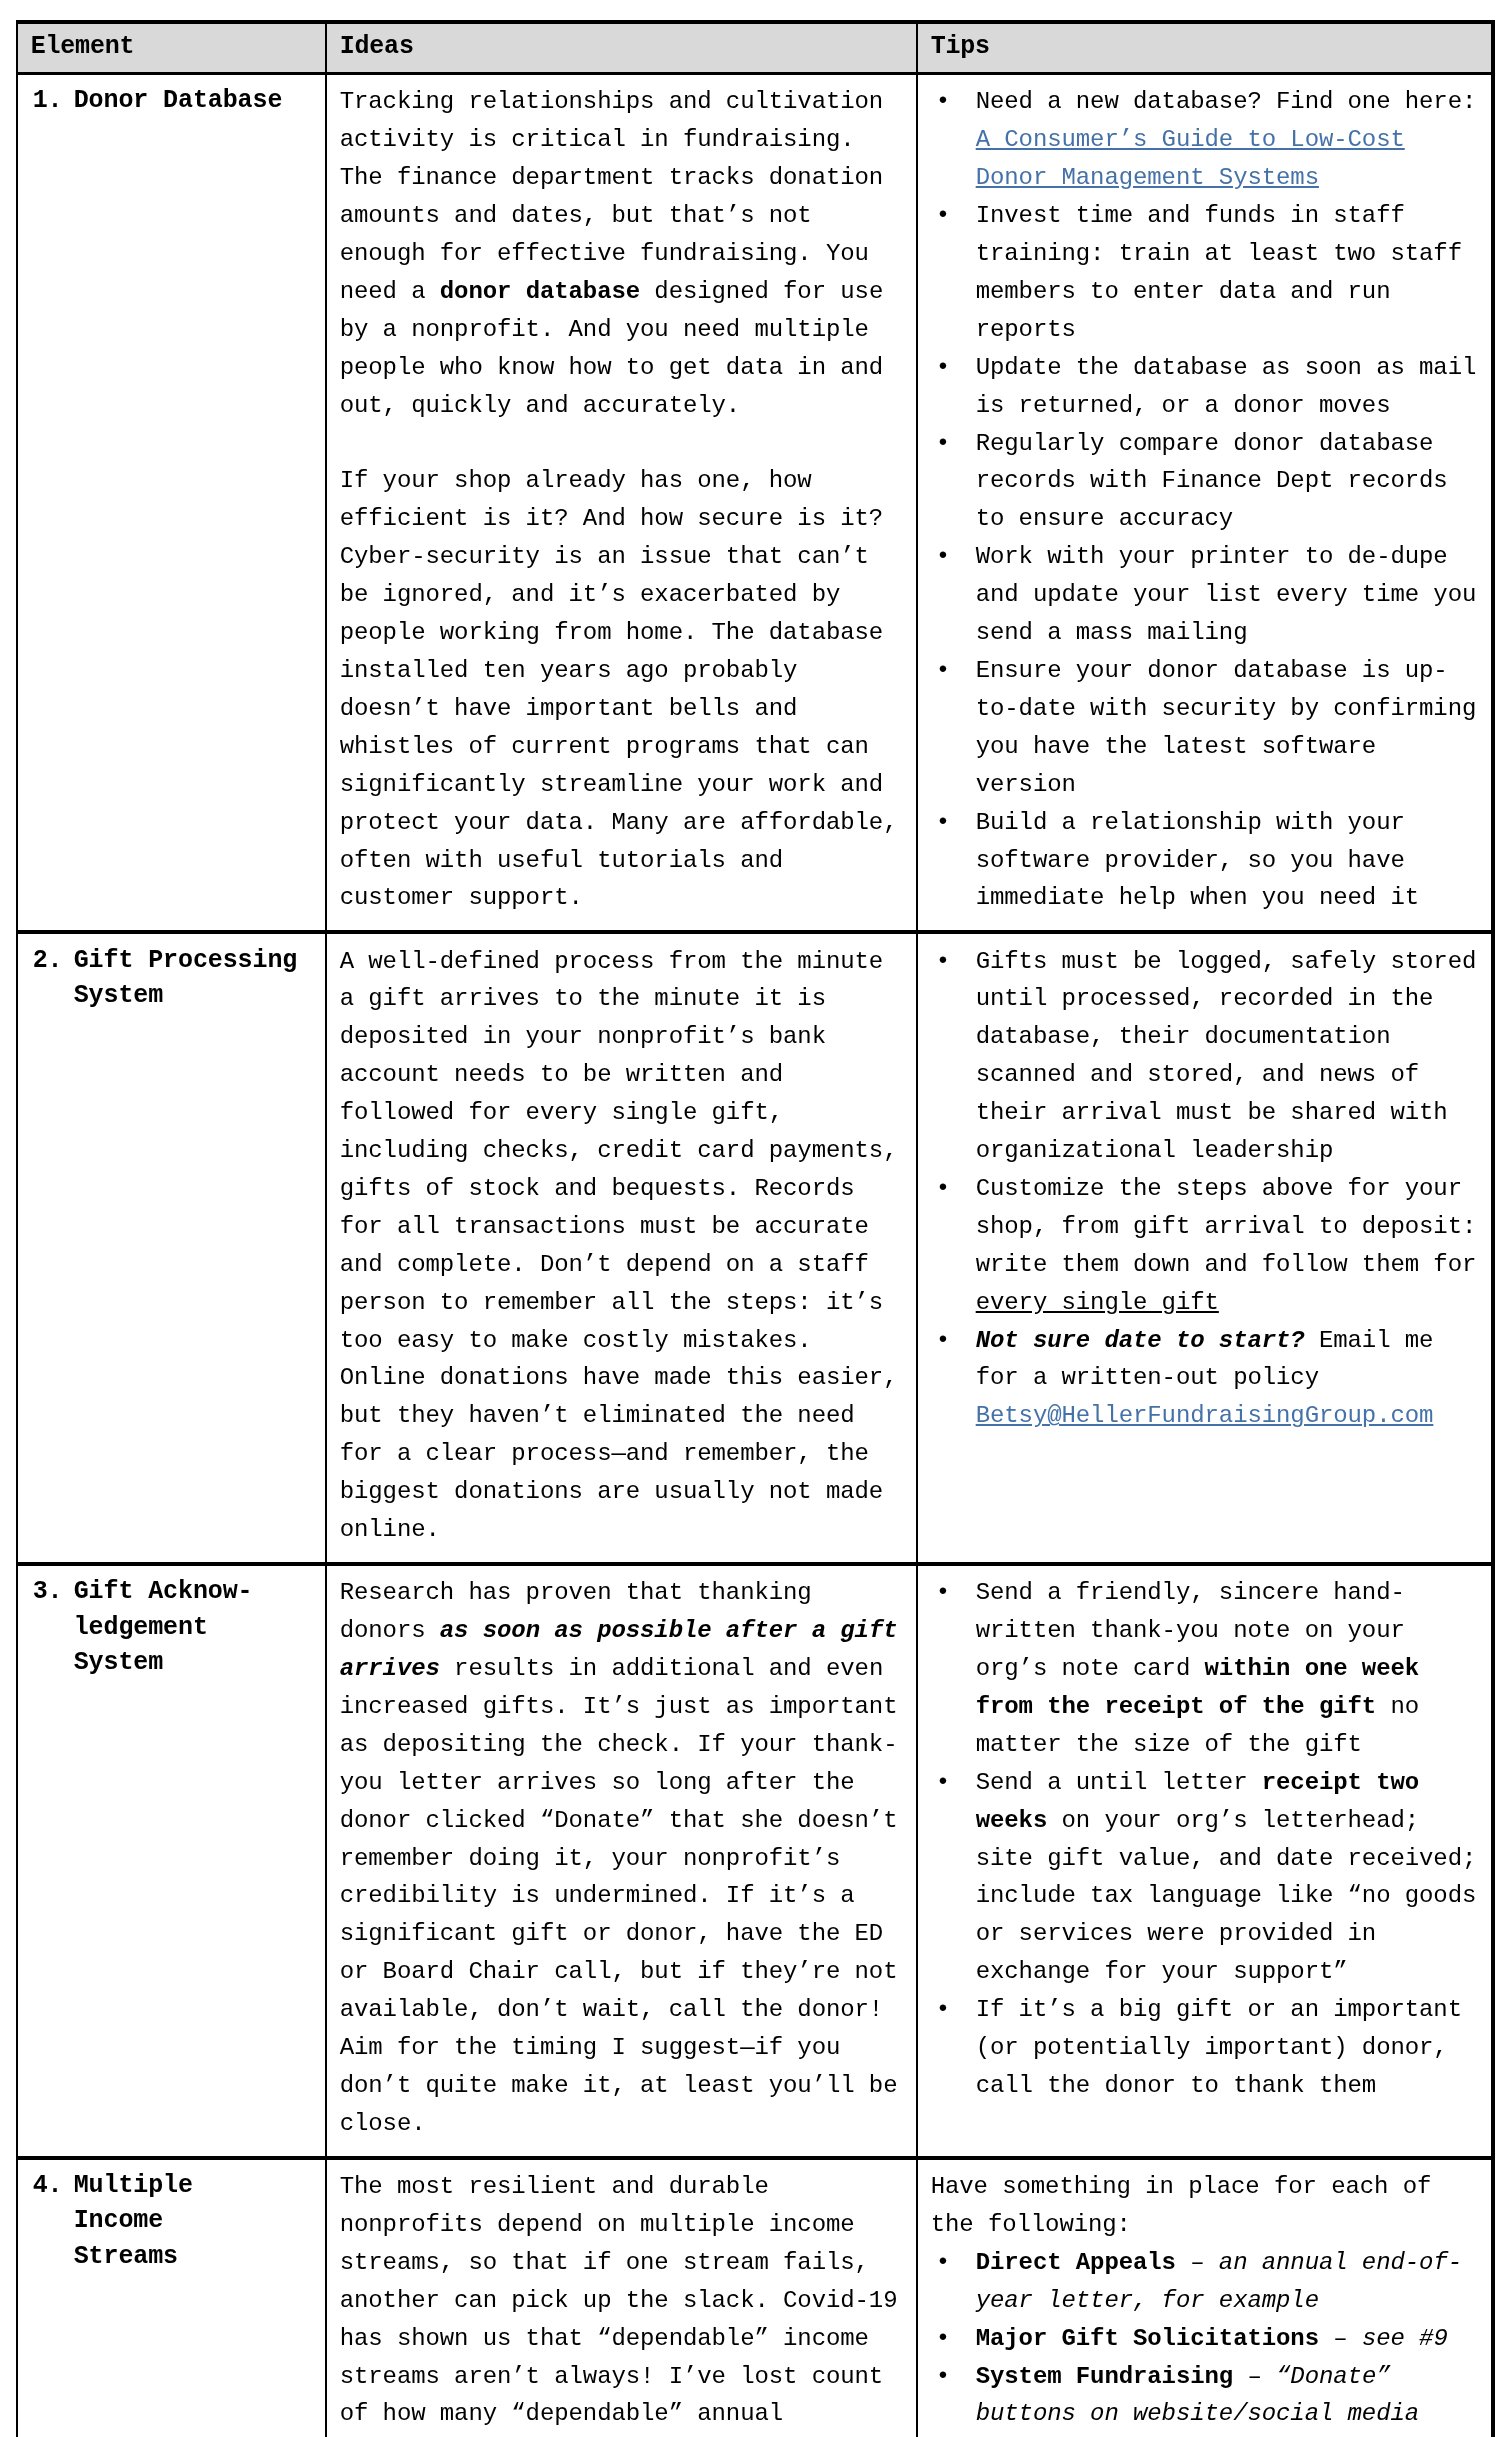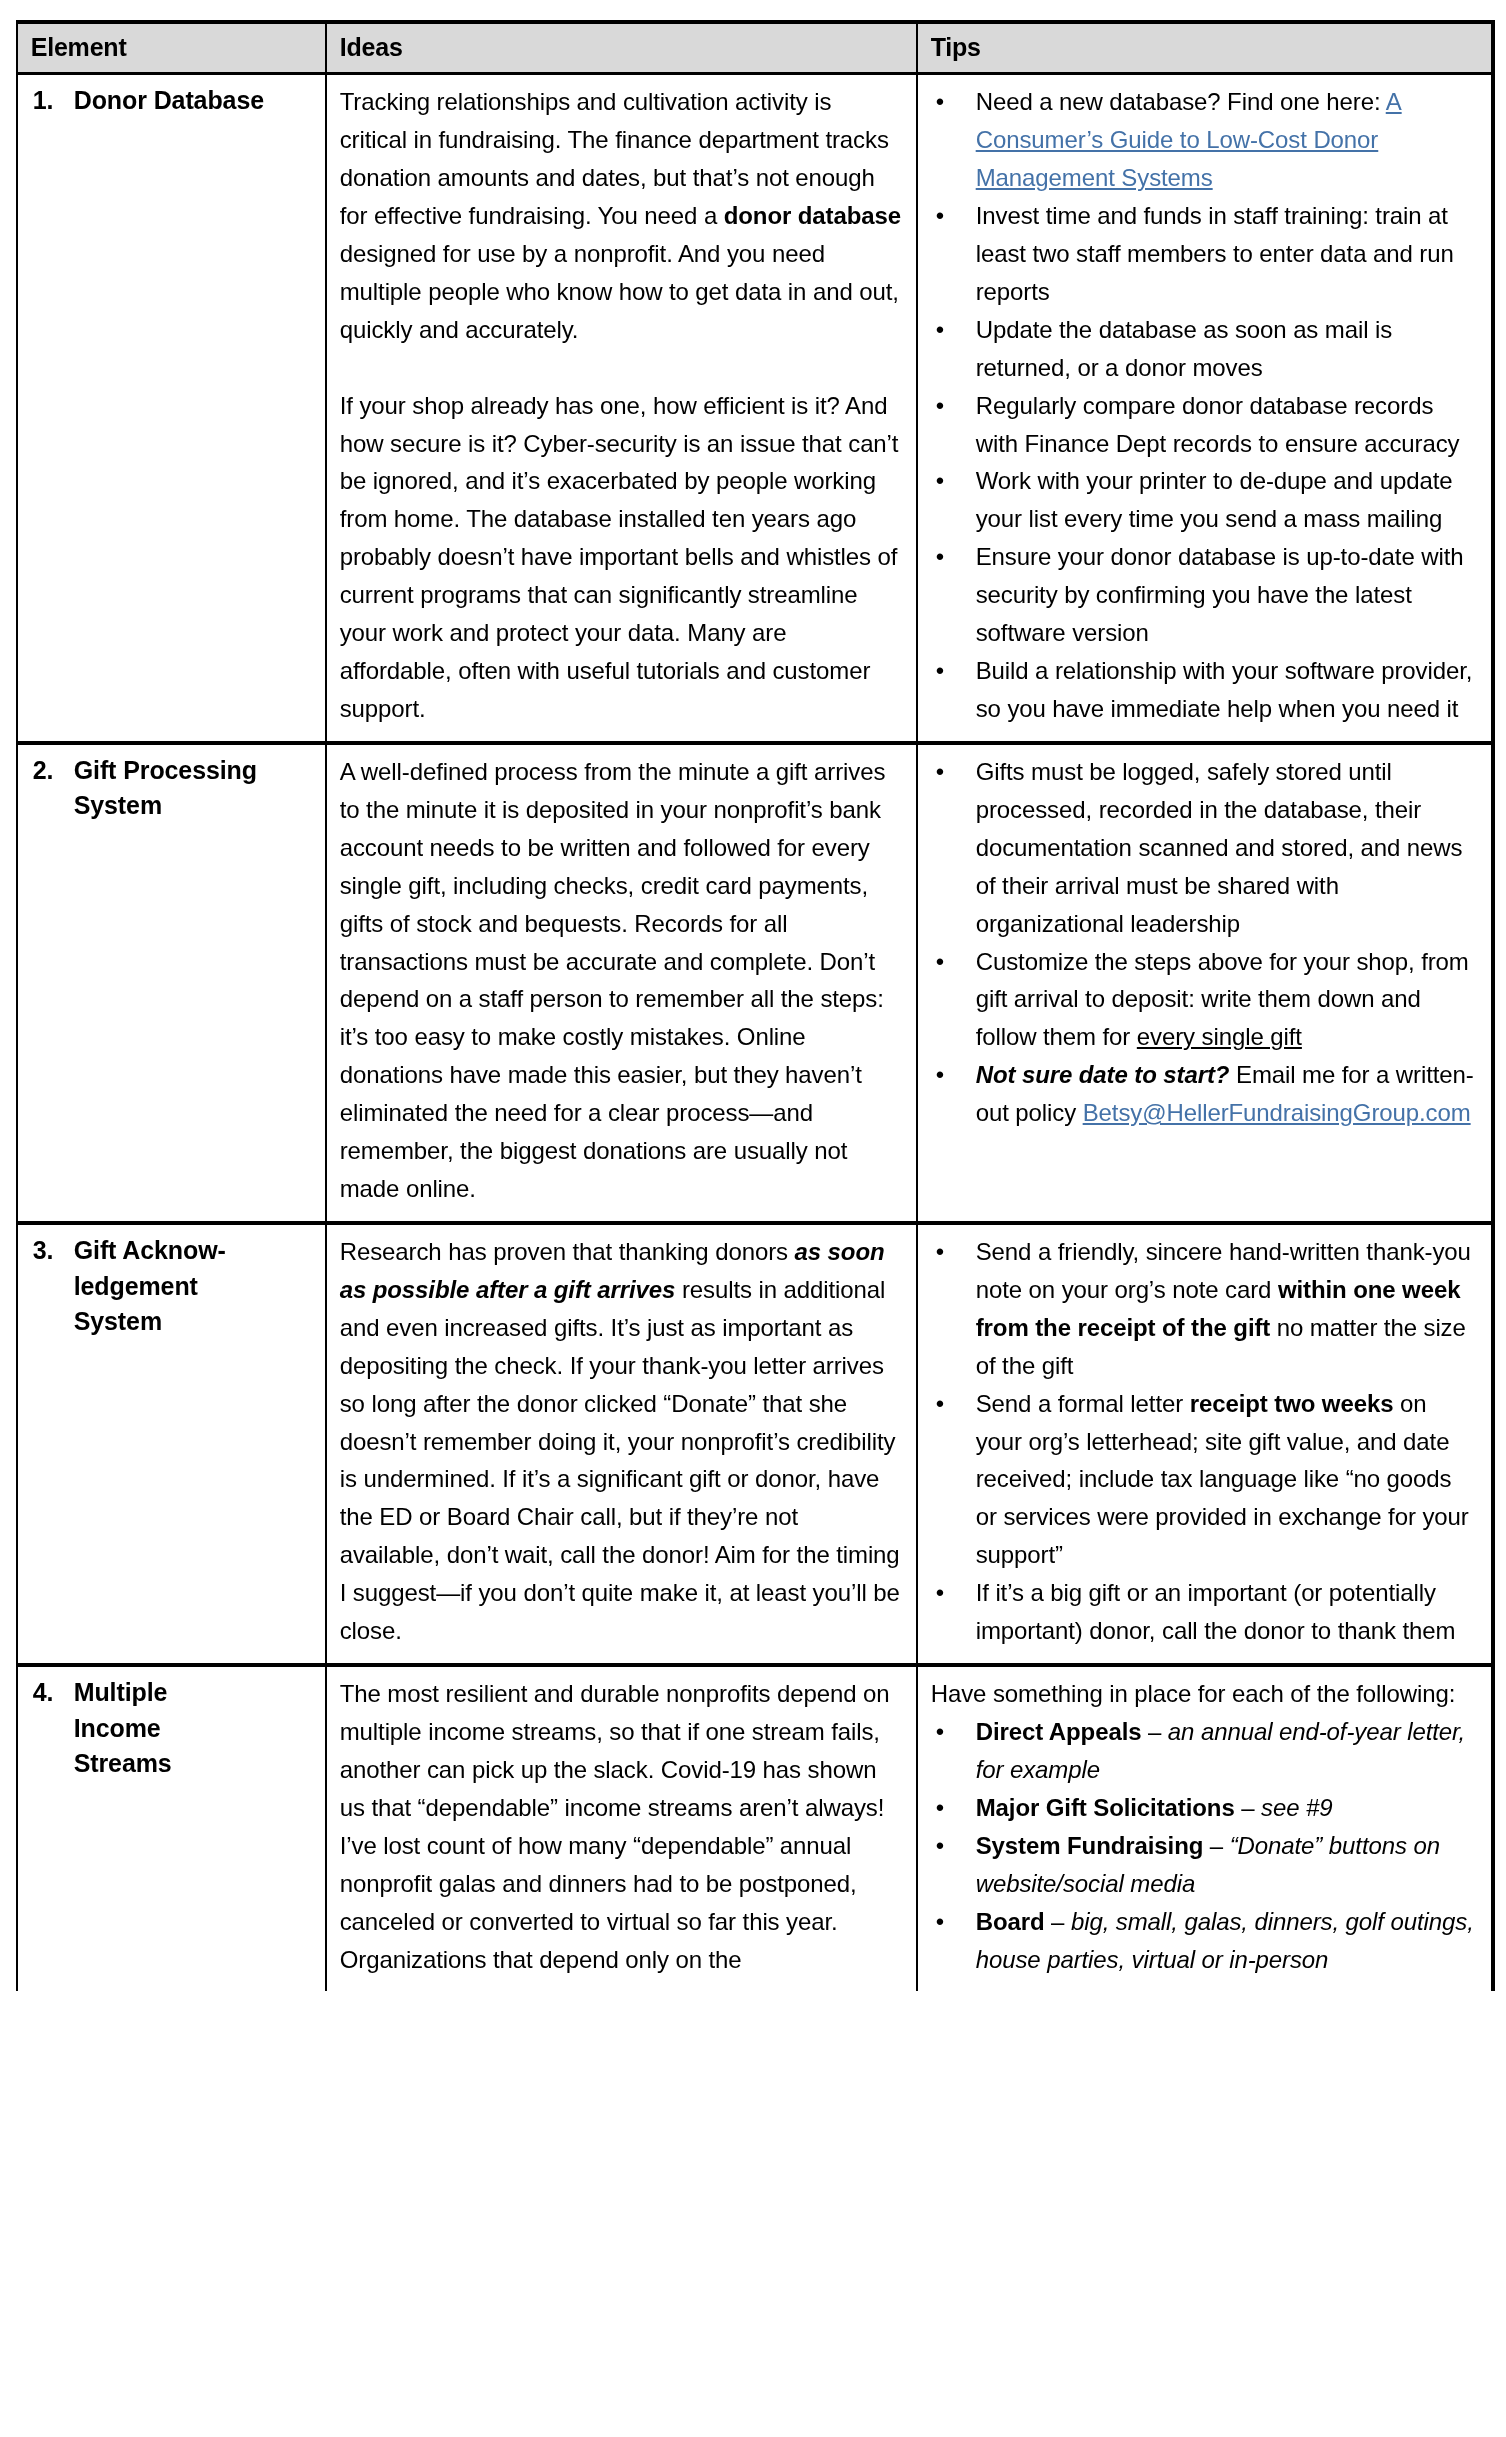--- a/index.html
+++ b/index.html
@@ -15,20 +15,21 @@
     overflow: hidden;
   }
 
   .page {
     position: relative;
     width: 1507px;
     height: 2318px;
     background: #ffffff;
     box-sizing: border-box;
     padding: 20px 15.7px 0 15.7px;
+    font-family: Liberation Mono, monospace;
   }
 
   table.doc-table {
     width: 1476px;
     border-collapse: collapse;
     table-layout: fixed;
     border-top: 4.1px solid #000;
     border-left: 2.5px solid #000;
     border-right: 4.1px solid #000;
   }
@@ -183,21 +184,21 @@
             <span class="elem-num">3.</span>
             <span class="elem-name">Gift Acknow-<br>ledgement<br>System</span>
           </div>
         </td>
         <td>
           <p class="para">Research has proven that thanking donors <span class="bi">as soon as possible after a gift arrives</span> results in additional and even increased gifts. It’s just as important as depositing the check. If your thank-you letter arrives so long after the donor clicked “Donate” that she doesn’t remember doing it, your nonprofit’s credibility is undermined. If it’s a significant gift or donor, have the ED or Board Chair call, but if they’re not available, don’t wait, call the donor! Aim for the timing I suggest—if you don’t quite make it, at least you’ll be close.</p>
         </td>
         <td>
           <ul class="tips">
             <li><span>Send a friendly, sincere hand-written thank-you note on your org’s note card </span><b>within one week from the receipt of the gift</b><span> no matter the size of the gift</span></li>
-            <li><span>Send a formal letter </span><b>receipt two weeks</b><span> on your org’s letterhead; site gift value, and date received; include tax language like “no goods or services were provided in exchange for your support”</span></li>
+            <li><span>Send a until letter </span><b>receipt two weeks</b><span> on your org’s letterhead; site gift value, and date received; include tax language like “no goods or services were provided in exchange for your support”</span></li>
             <li>If it’s a big gift or an important (or potentially important) donor, call the donor to thank them</li>
           </ul>
         </td>
       </tr>
 
       <tr>
         <td class="elem-cell">
           <div class="elem-wrap">
             <span class="elem-num">4.</span>
             <span class="elem-name">Multiple<br>Income<br>Streams</span>

